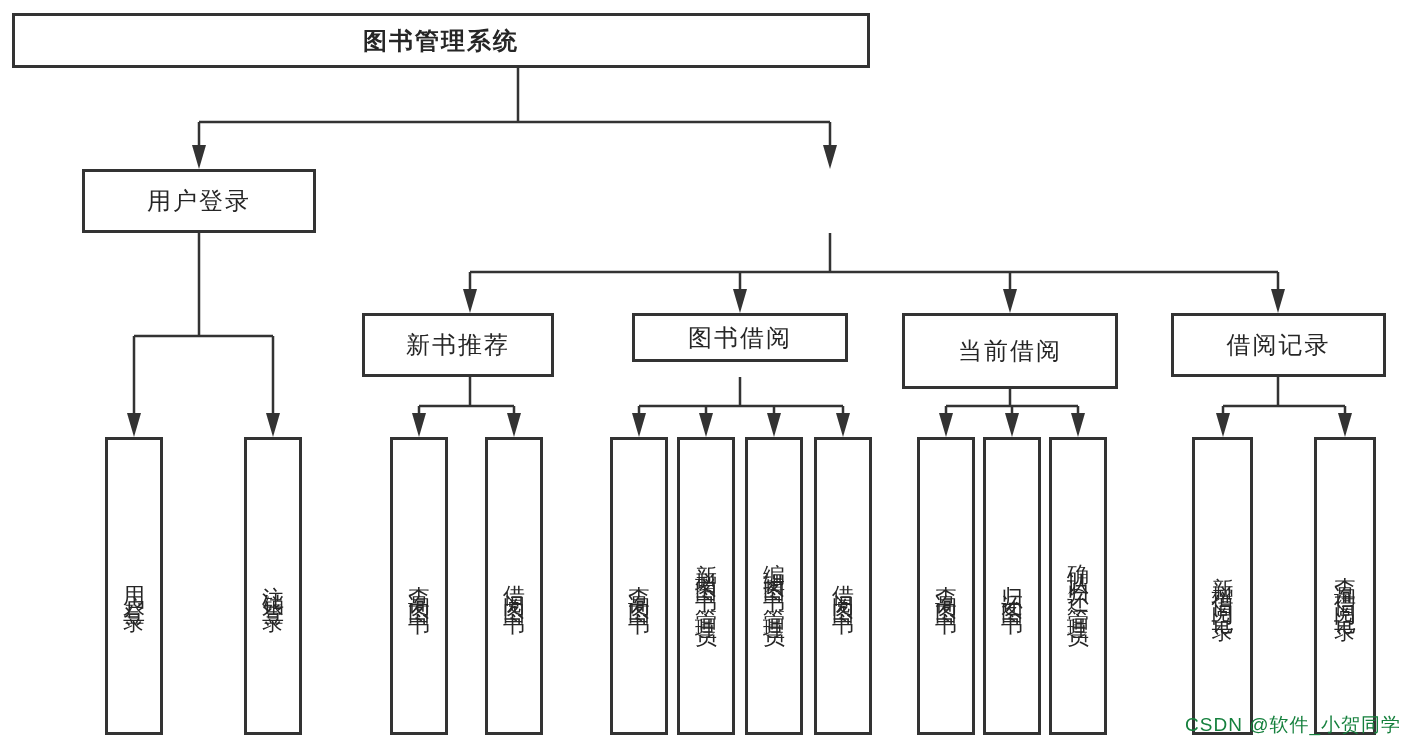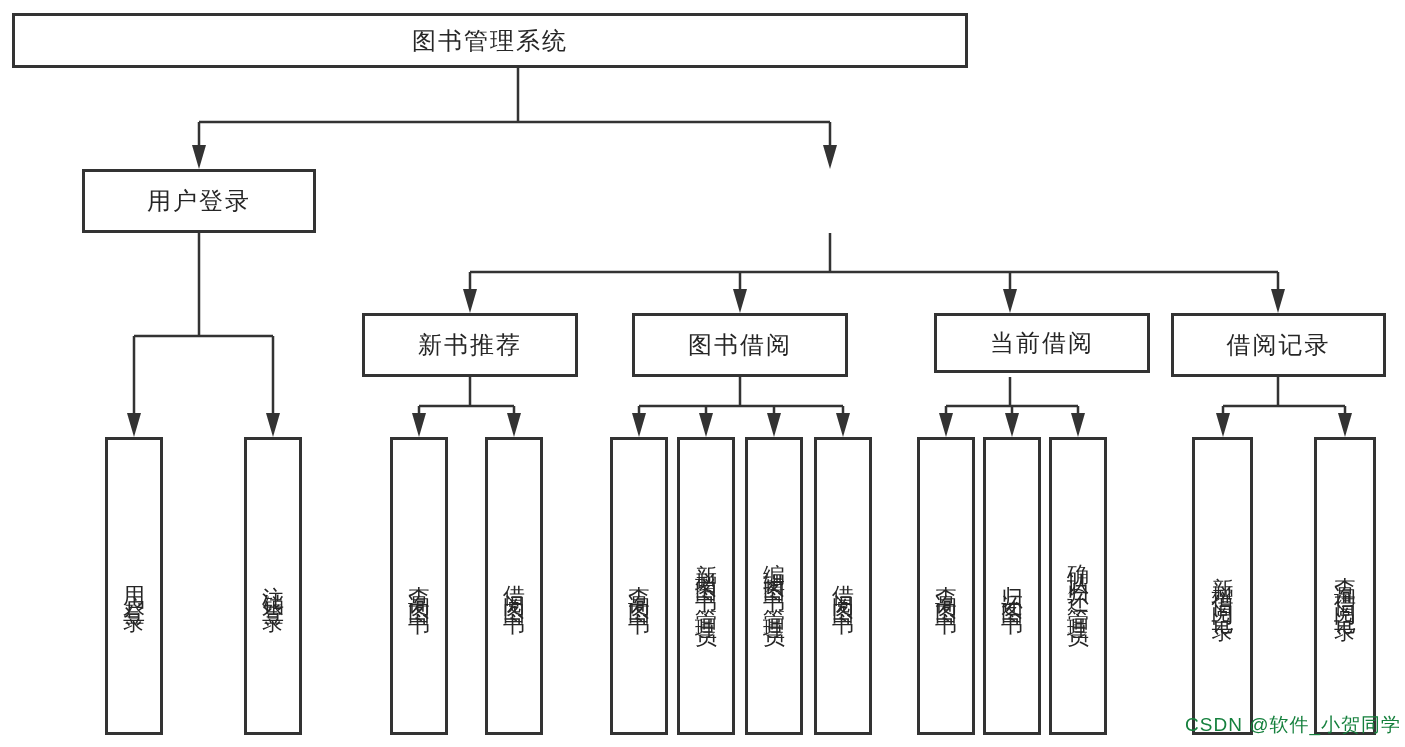--- a/index.html
+++ b/index.html
@@ -86,27 +86,27 @@
       <polygon points="767,413 781,413 774,437"></polygon>
       <polygon points="836,413 850,413 843,437"></polygon>
       <polygon points="939,413 953,413 946,437"></polygon>
       <polygon points="1005,413 1019,413 1012,437"></polygon>
       <polygon points="1071,413 1085,413 1078,437"></polygon>
       <polygon points="1216,413 1230,413 1223,437"></polygon>
       <polygon points="1338,413 1352,413 1345,437"></polygon>
     </g>
   </svg>
 
-  <div class="node horiz" style="left:12px; top:13px; width:956px; height:55px;">图书管理系统</div>
+  <div class="node horiz" style="left:12px; top:13px; width:858px; height:55px;font-weight:bold;">图书管理系统</div>
 
   <div class="node horiz" style="left:82px; top:169px; width:234px; height:64px;">用户登录</div>
 
-  <div class="node horiz" style="left:362px; top:313px; width:216px; height:64px;">新书推荐</div>
-  <div class="node horiz" style="left:632px; top:313px; width:216px; height:64px;">图书借阅</div>
-  <div class="node horiz" style="left:934px; top:313px; width:216px; height:60px;">当前借阅</div>
+  <div class="node horiz" style="left:362px; top:313px; width:192px; height:64px;">新书推荐</div>
+  <div class="node horiz" style="left:632px; top:313px; width:216px; height:49px;">图书借阅</div>
+  <div class="node horiz" style="left:902px; top:313px; width:216px; height:76px;">当前借阅</div>
   <div class="node horiz" style="left:1171px; top:313px; width:215px; height:64px;">借阅记录</div>
 
   <div class="node vert" style="left:105px; top:437px; width:58px; height:298px;">用户登录</div>
   <div class="node vert" style="left:244px; top:437px; width:58px; height:298px;">注销登录</div>
 
   <div class="node vert" style="left:390px; top:437px; width:58px; height:298px;">查询图书</div>
   <div class="node vert" style="left:485px; top:437px; width:58px; height:298px;">借阅图书</div>
 
   <div class="node vert" style="left:610px; top:437px; width:58px; height:298px;">查询图书</div>
   <div class="node vert" style="left:677px; top:437px; width:58px; height:298px;">新增图书（管理员）</div>

